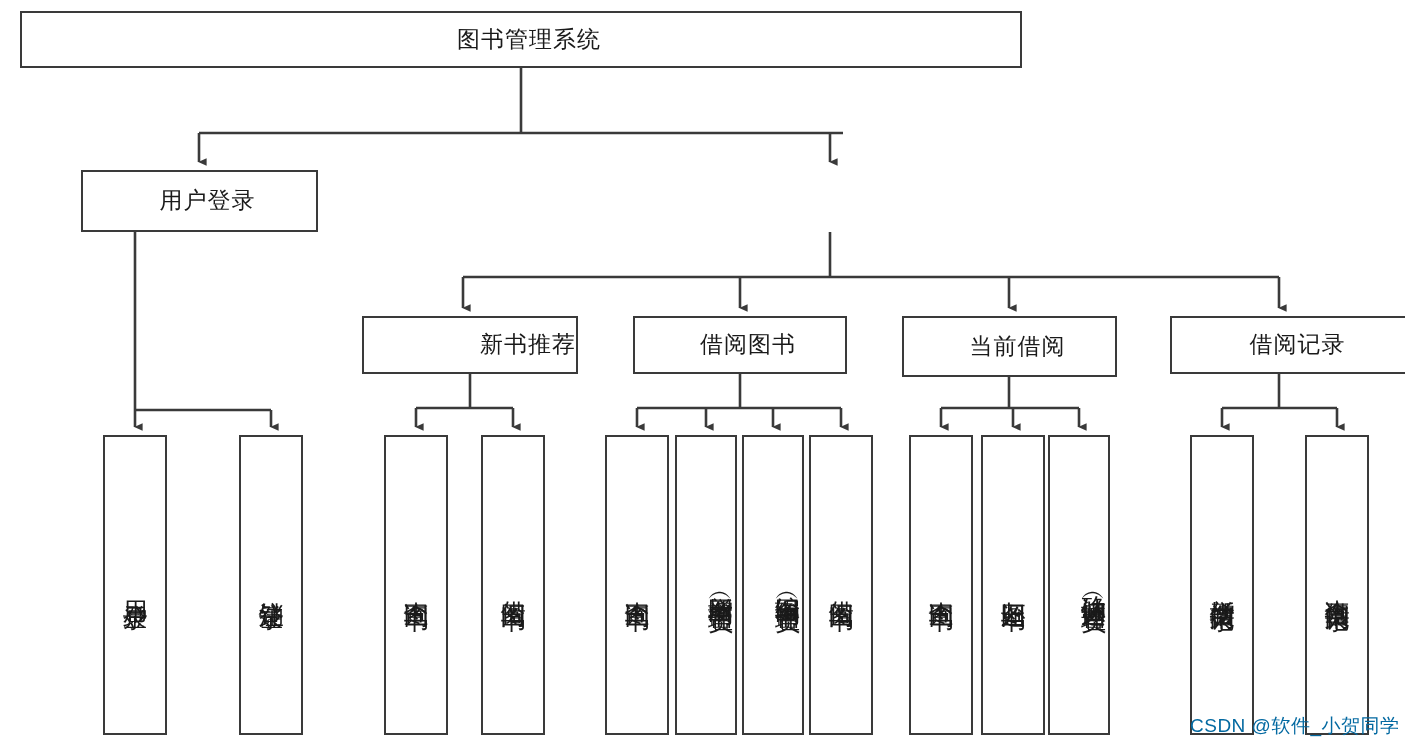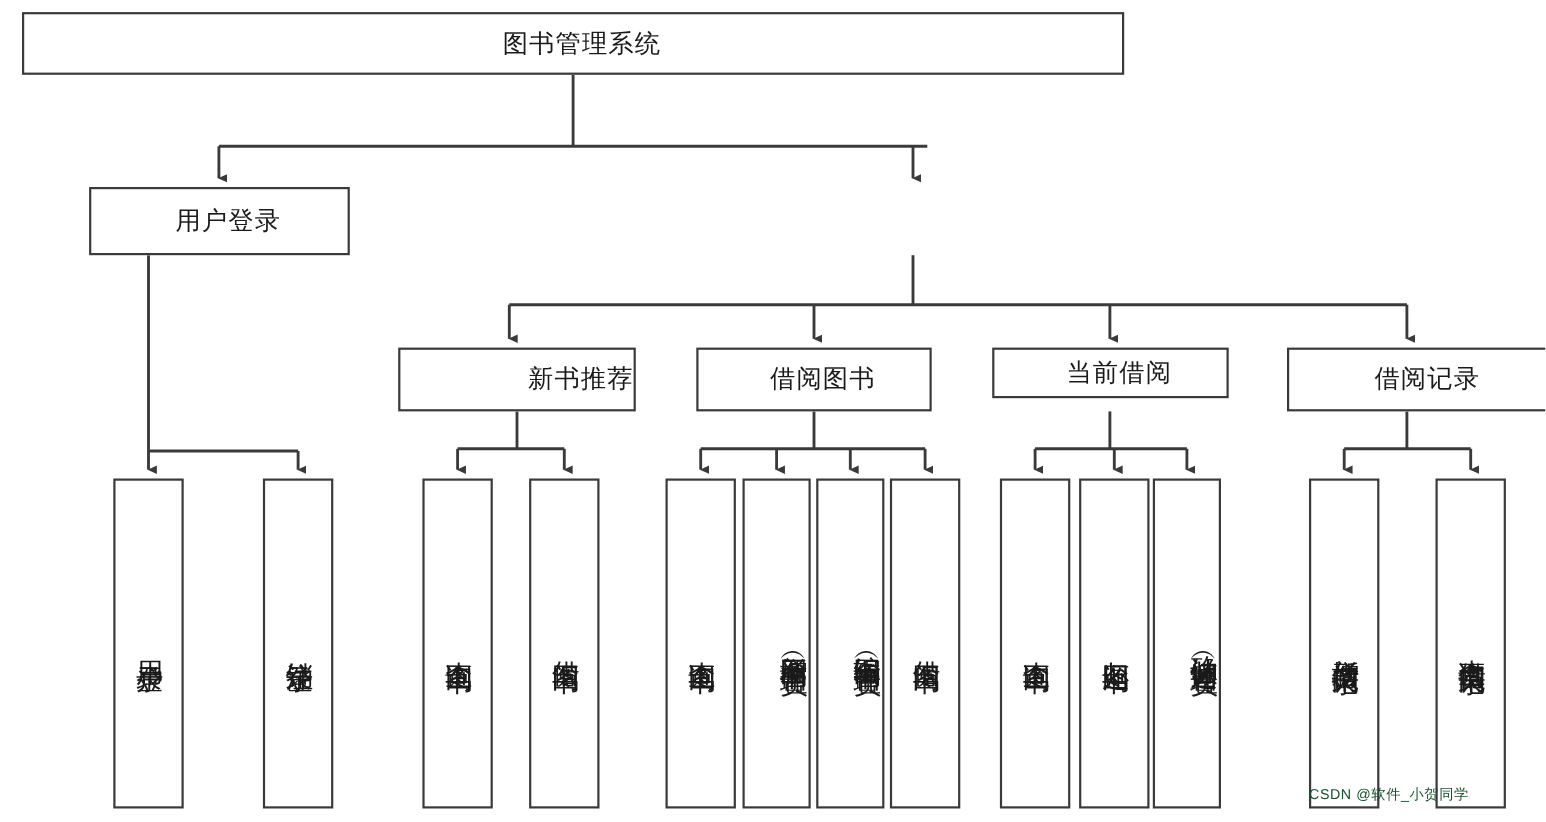--- a/index.html
+++ b/index.html
@@ -53,22 +53,22 @@
     padding: 4px 0;
     text-align: center;
   }
   .node-v .vtext {
     writing-mode: vertical-rl;
     text-orientation: upright;
     display: block;
   }
   .watermark {
     position: absolute;
-    font-size: 13px;
-    color: #14532d;
+    font-size: 19px;
+    color: #0369a1;
     white-space: nowrap;
     letter-spacing: 0.5px;
   }
 </style>
 </head>
 <body>
 
 <div id="canvas">
 
   <svg class="edges" viewBox="0 0 1405 747">
@@ -128,21 +128,21 @@
   <div class="node node-h" style="left:81px; top:170px; width:237px; height:62px;">
     <span>用户登录</span>
   </div>
 
   <div class="node node-h" style="left:362px; top:316px; width:216px; height:58px;justify-content:flex-end;">
     <span>新书推荐</span>
   </div>
   <div class="node node-h" style="left:633px; top:316px; width:214px; height:58px;">
     <span>借阅图书</span>
   </div>
-  <div class="node node-h" style="left:902px; top:316px; width:215px; height:46px;">
+  <div class="node node-h" style="left:902px; top:316px; width:215px; height:61px;">
     <span>当前借阅</span>
   </div>
   <div class="node node-h" style="left:1170px; top:316px; width:239px; height:58px;">
     <span>借阅记录</span>
   </div>
 
   <div class="node node-v" style="left:103px; top:435px; width:64px; height:300px;">
     <span class="vtext">用户登录</span>
   </div>
   <div class="node node-v" style="left:239px; top:435px; width:64px; height:300px;">

